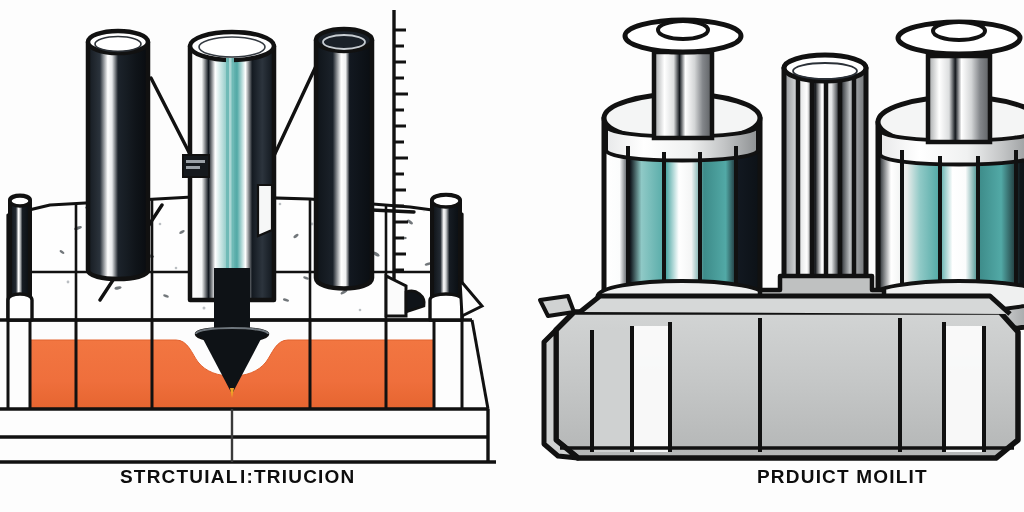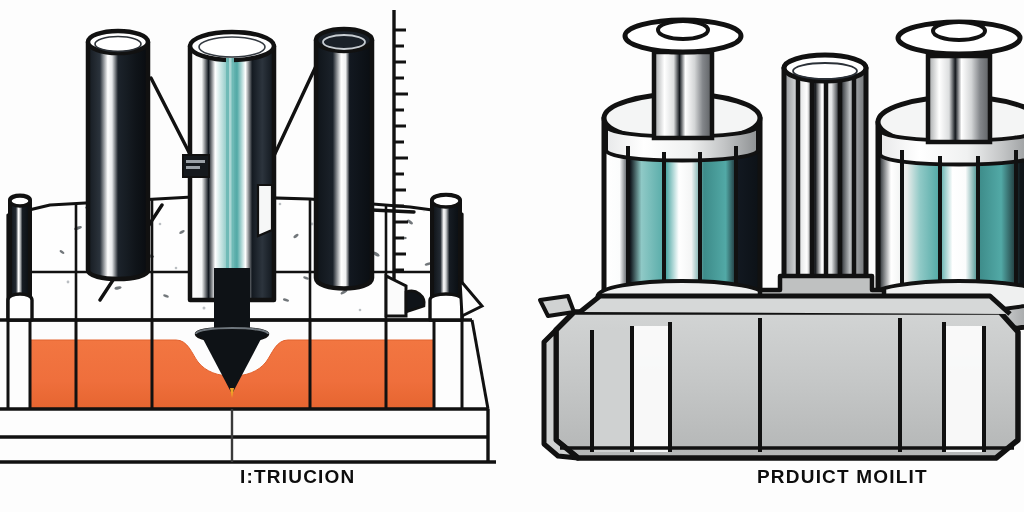--- a/index.html
+++ b/index.html
@@ -419,16 +419,17 @@
 
         <path d="M580 312 L600 296 L990 296 L1010 314" fill="#d6d8d8" stroke="#111111" stroke-width="5" stroke-linejoin="round"></path>
       </g>
 
       <g>
         <path d="M540 300 L568 296 L574 312 L548 316 Z" fill="#d0d2d2" stroke="#111111" stroke-width="4" stroke-linejoin="round"></path>
       </g>
     </g>
   </svg>
 
+  <div class="cap" id="cap-left">STRCTUIAL</div>
   <div class="cap" id="cap-left-2">I:TRIUCION</div>
   <div class="cap" id="cap-right">PRDUICT MOILIT</div>
 
 </div>
 
 </body></html>

